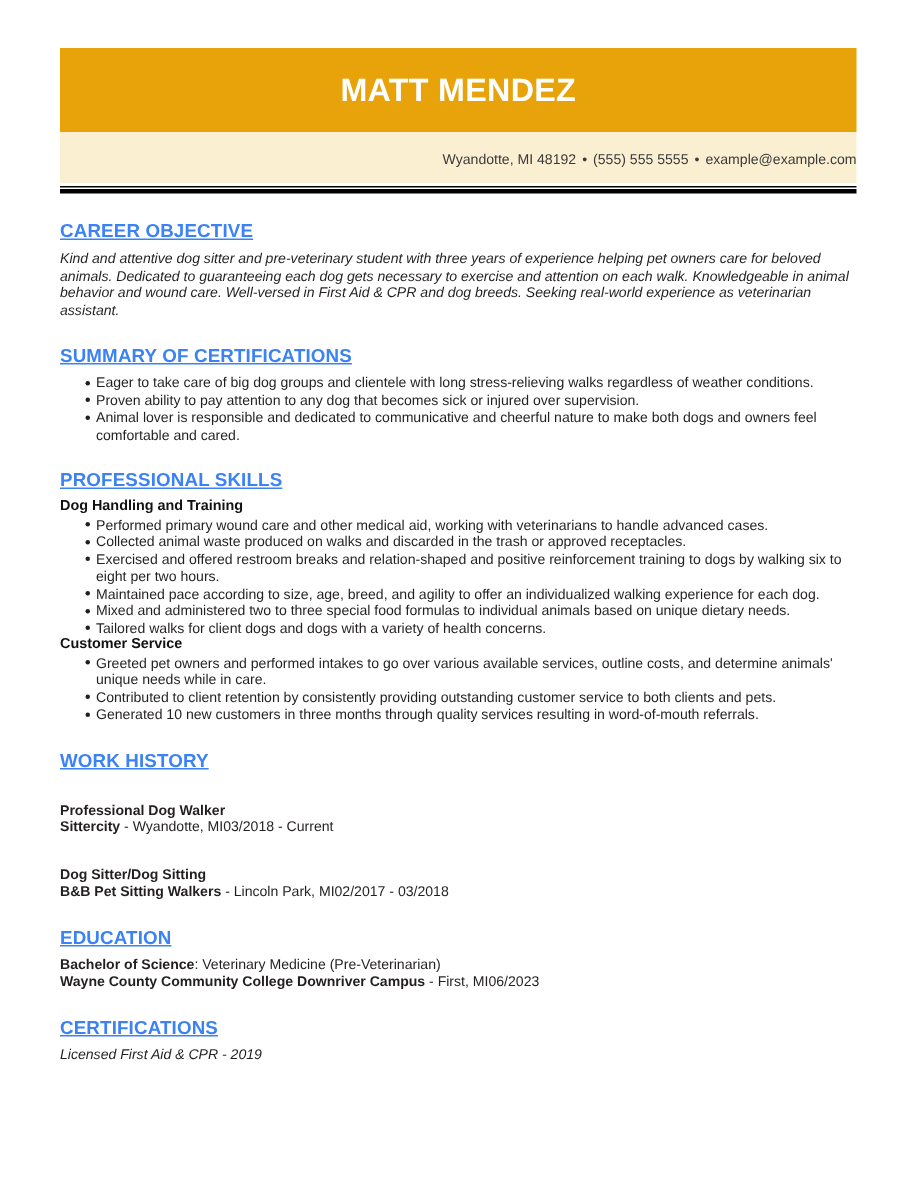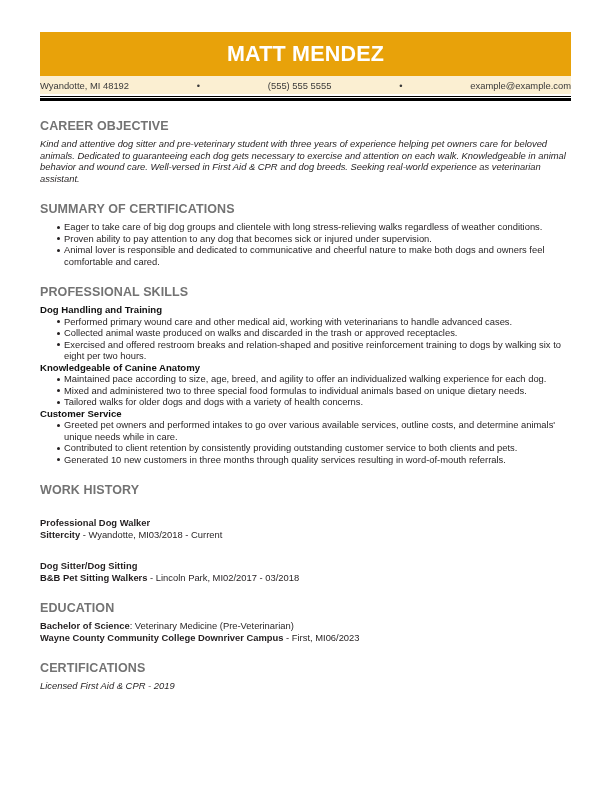--- a/index.html
+++ b/index.html
@@ -6,49 +6,50 @@
     html, body { width: 612px; height: 792px; background: #ffffff; }
     body {
       position: relative;
       font-family: "Liberation Sans", sans-serif;
       color: #231f20;
       overflow: hidden;
     }
     .page { position: absolute; left: 40px; top: 32px; width: 531px; }
 
     .header-band {
-      height: 44px;
+      height: 56px;
       background: #e8a20a;
       display: flex; align-items: center; justify-content: center;
     }
     .name {
       color: #ffffff;
       font-weight: bold;
       font-size: 21.5px;
       letter-spacing: 0.2px;
     }
     .contact-band {
-      height: 18px;
+      height: 34px;
       background: #fbefd2;
-      display: flex; align-items: center; justify-content: space-between;
+      display: flex; align-items: center; justify-content: flex-end;
       font-size: 9.4px;
       color: #3a3a3a;
     }
     .contact-band .sep { margin: 0 4px; }
     .rule-thin { height: 1px; background: #000; margin-top: 2px; }
     .rule-thick { height: 3px; background: #000; margin-top: 1px; }
 
     .section { margin-top: 18px; }
     .section:first-of-type { margin-top: 17px; }
     .section-title {
       font-weight: bold;
       font-size: 12.5px;
-      color: #737373;
+      color: #3b82f6;
       letter-spacing: 0.1px;
       margin-bottom: 5px;
+      text-decoration: underline;
     }
     .body-text {
       font-size: 9.4px;
       line-height: 11.5px;
       color: #231f20;
       font-style: italic;
     }
     ul.bullets {
       list-style: none;
       padding-left: 24px;
@@ -93,40 +94,39 @@
 
   <div class="section">
     <div class="section-title">CAREER OBJECTIVE</div>
     <div class="body-text">Kind and attentive dog sitter and pre-veterinary student with three years of experience helping pet owners care for beloved animals. Dedicated to guaranteeing each dog gets necessary to exercise and attention on each walk. Knowledgeable in animal behavior and wound care. Well-versed in First Aid &amp; CPR and dog breeds. Seeking real-world experience as veterinarian assistant.</div>
   </div>
 
   <div class="section">
     <div class="section-title">SUMMARY OF CERTIFICATIONS</div>
     <ul class="bullets">
       <li>Eager to take care of big dog groups and clientele with long stress-relieving walks regardless of weather conditions.</li>
-      <li>Proven ability to pay attention to any dog that becomes sick or injured under supervision.</li>
+      <li>Proven ability to pay attention to any dog that becomes sick or injured over supervision.</li>
       <li>Animal lover is responsible and dedicated to communicative and cheerful nature to make both dogs and owners feel comfortable and cared.</li>
     </ul>
   </div>
 
   <div class="section">
     <div class="section-title">PROFESSIONAL SKILLS</div>
 
     <div class="subhead">Dog Handling and Training</div>
     <ul class="bullets">
       <li>Performed primary wound care and other medical aid, working with veterinarians to handle advanced cases.</li>
       <li>Collected animal waste produced on walks and discarded in the trash or approved receptacles.</li>
       <li>Exercised and offered restroom breaks and relation-shaped and positive reinforcement training to dogs by walking six to eight per two hours.</li>
     </ul>
 
-    <div class="subhead">Knowledgeable of Canine Anatomy</div>
     <ul class="bullets">
       <li>Maintained pace according to size, age, breed, and agility to offer an individualized walking experience for each dog.</li>
       <li>Mixed and administered two to three special food formulas to individual animals based on unique dietary needs.</li>
-      <li>Tailored walks for older dogs and dogs with a variety of health concerns.</li>
+      <li>Tailored walks for client dogs and dogs with a variety of health concerns.</li>
     </ul>
 
     <div class="subhead">Customer Service</div>
     <ul class="bullets">
       <li>Greeted pet owners and performed intakes to go over various available services, outline costs, and determine animals' unique needs while in care.</li>
       <li>Contributed to client retention by consistently providing outstanding customer service to both clients and pets.</li>
       <li>Generated 10 new customers in three months through quality services resulting in word-of-mouth referrals.</li>
     </ul>
   </div>
 

